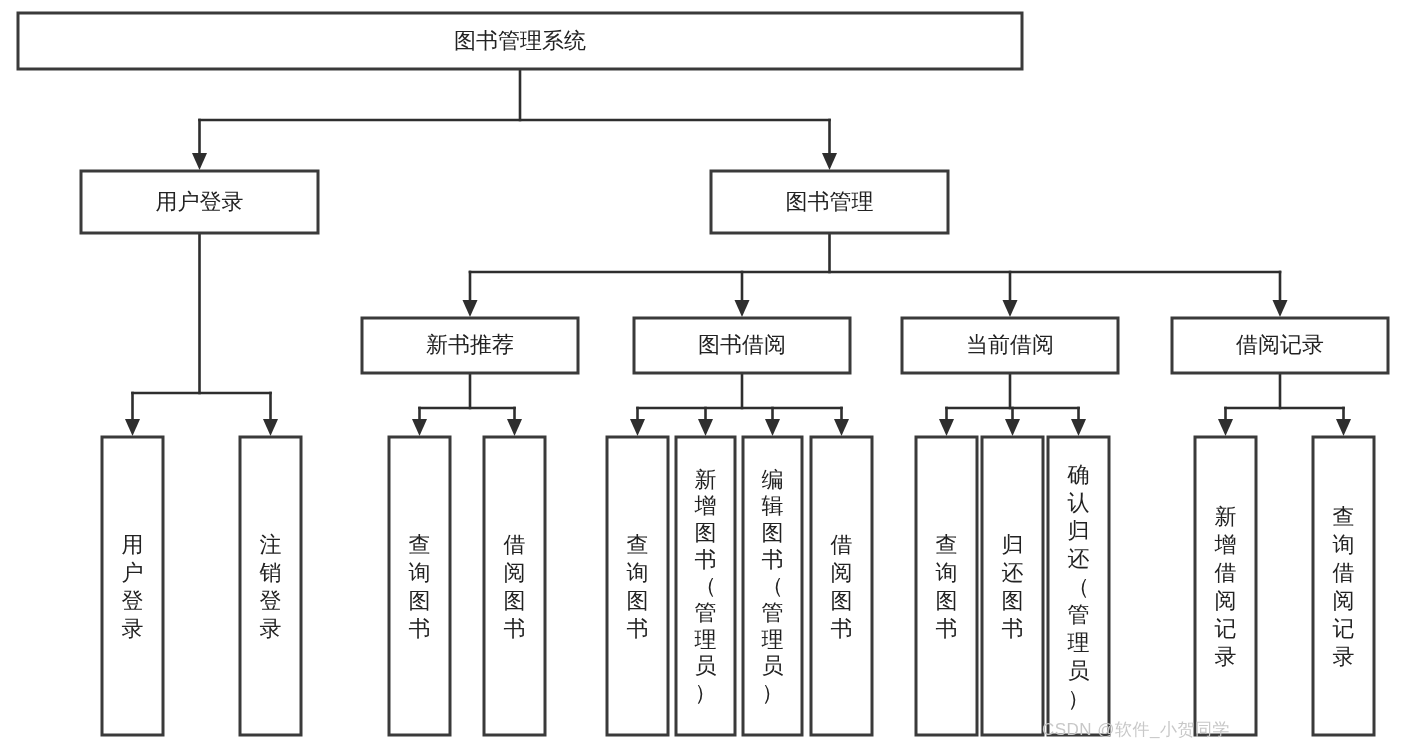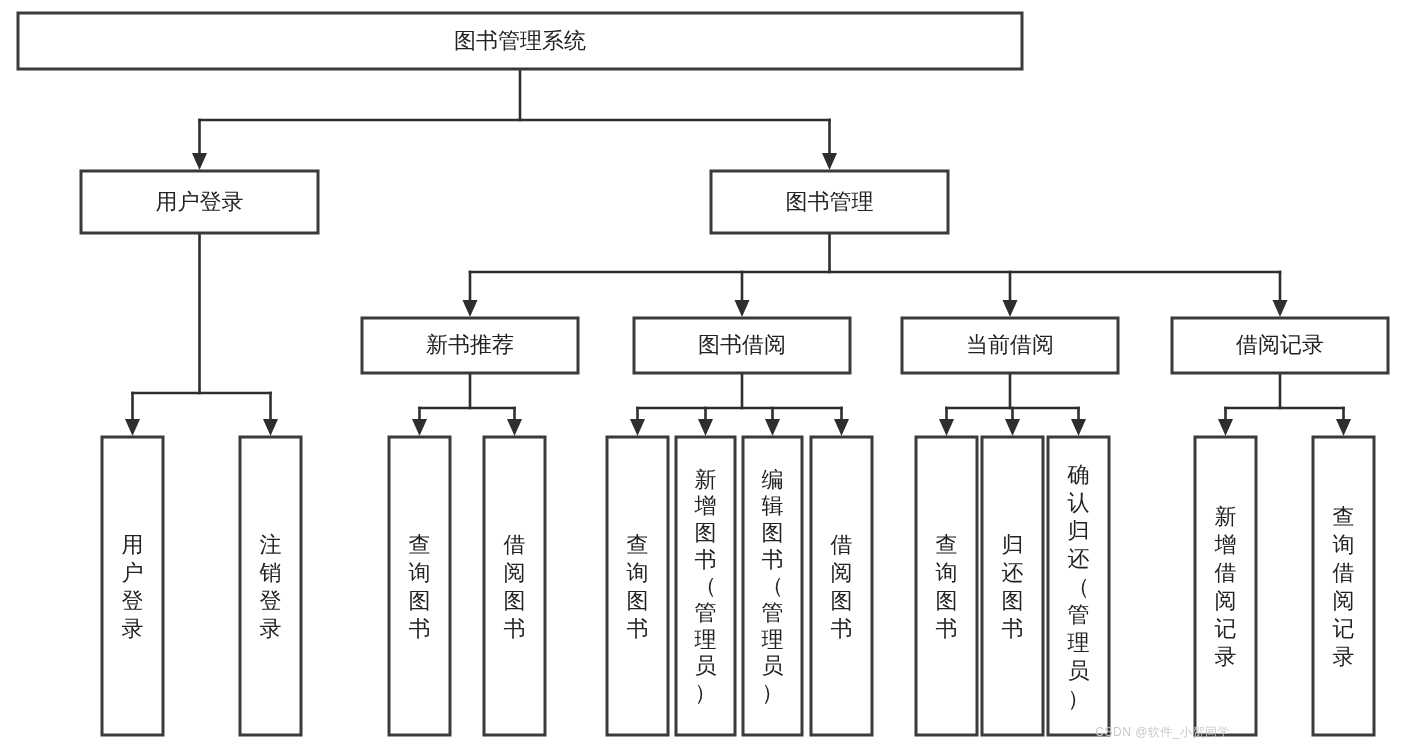--- a/index.html
+++ b/index.html
@@ -52,21 +52,21 @@
     fill: #222222;
     font-family: "Liberation Sans", "DejaVu Sans", sans-serif;
     font-size: 22px;
     text-anchor: middle;
   }
   .watermark-text {
     position: absolute;
     right: 5px;
     bottom: 6px;
     color: #c8c8c8;
-    font-size: 12px;
+    font-size: 17px;
     font-family: "Liberation Sans", "DejaVu Sans", sans-serif;
     white-space: nowrap;
     letter-spacing: 0.5px;
     user-select: none;
   }
 </style>
 </head>
 <body>
 
 <div id="diagram-root">

